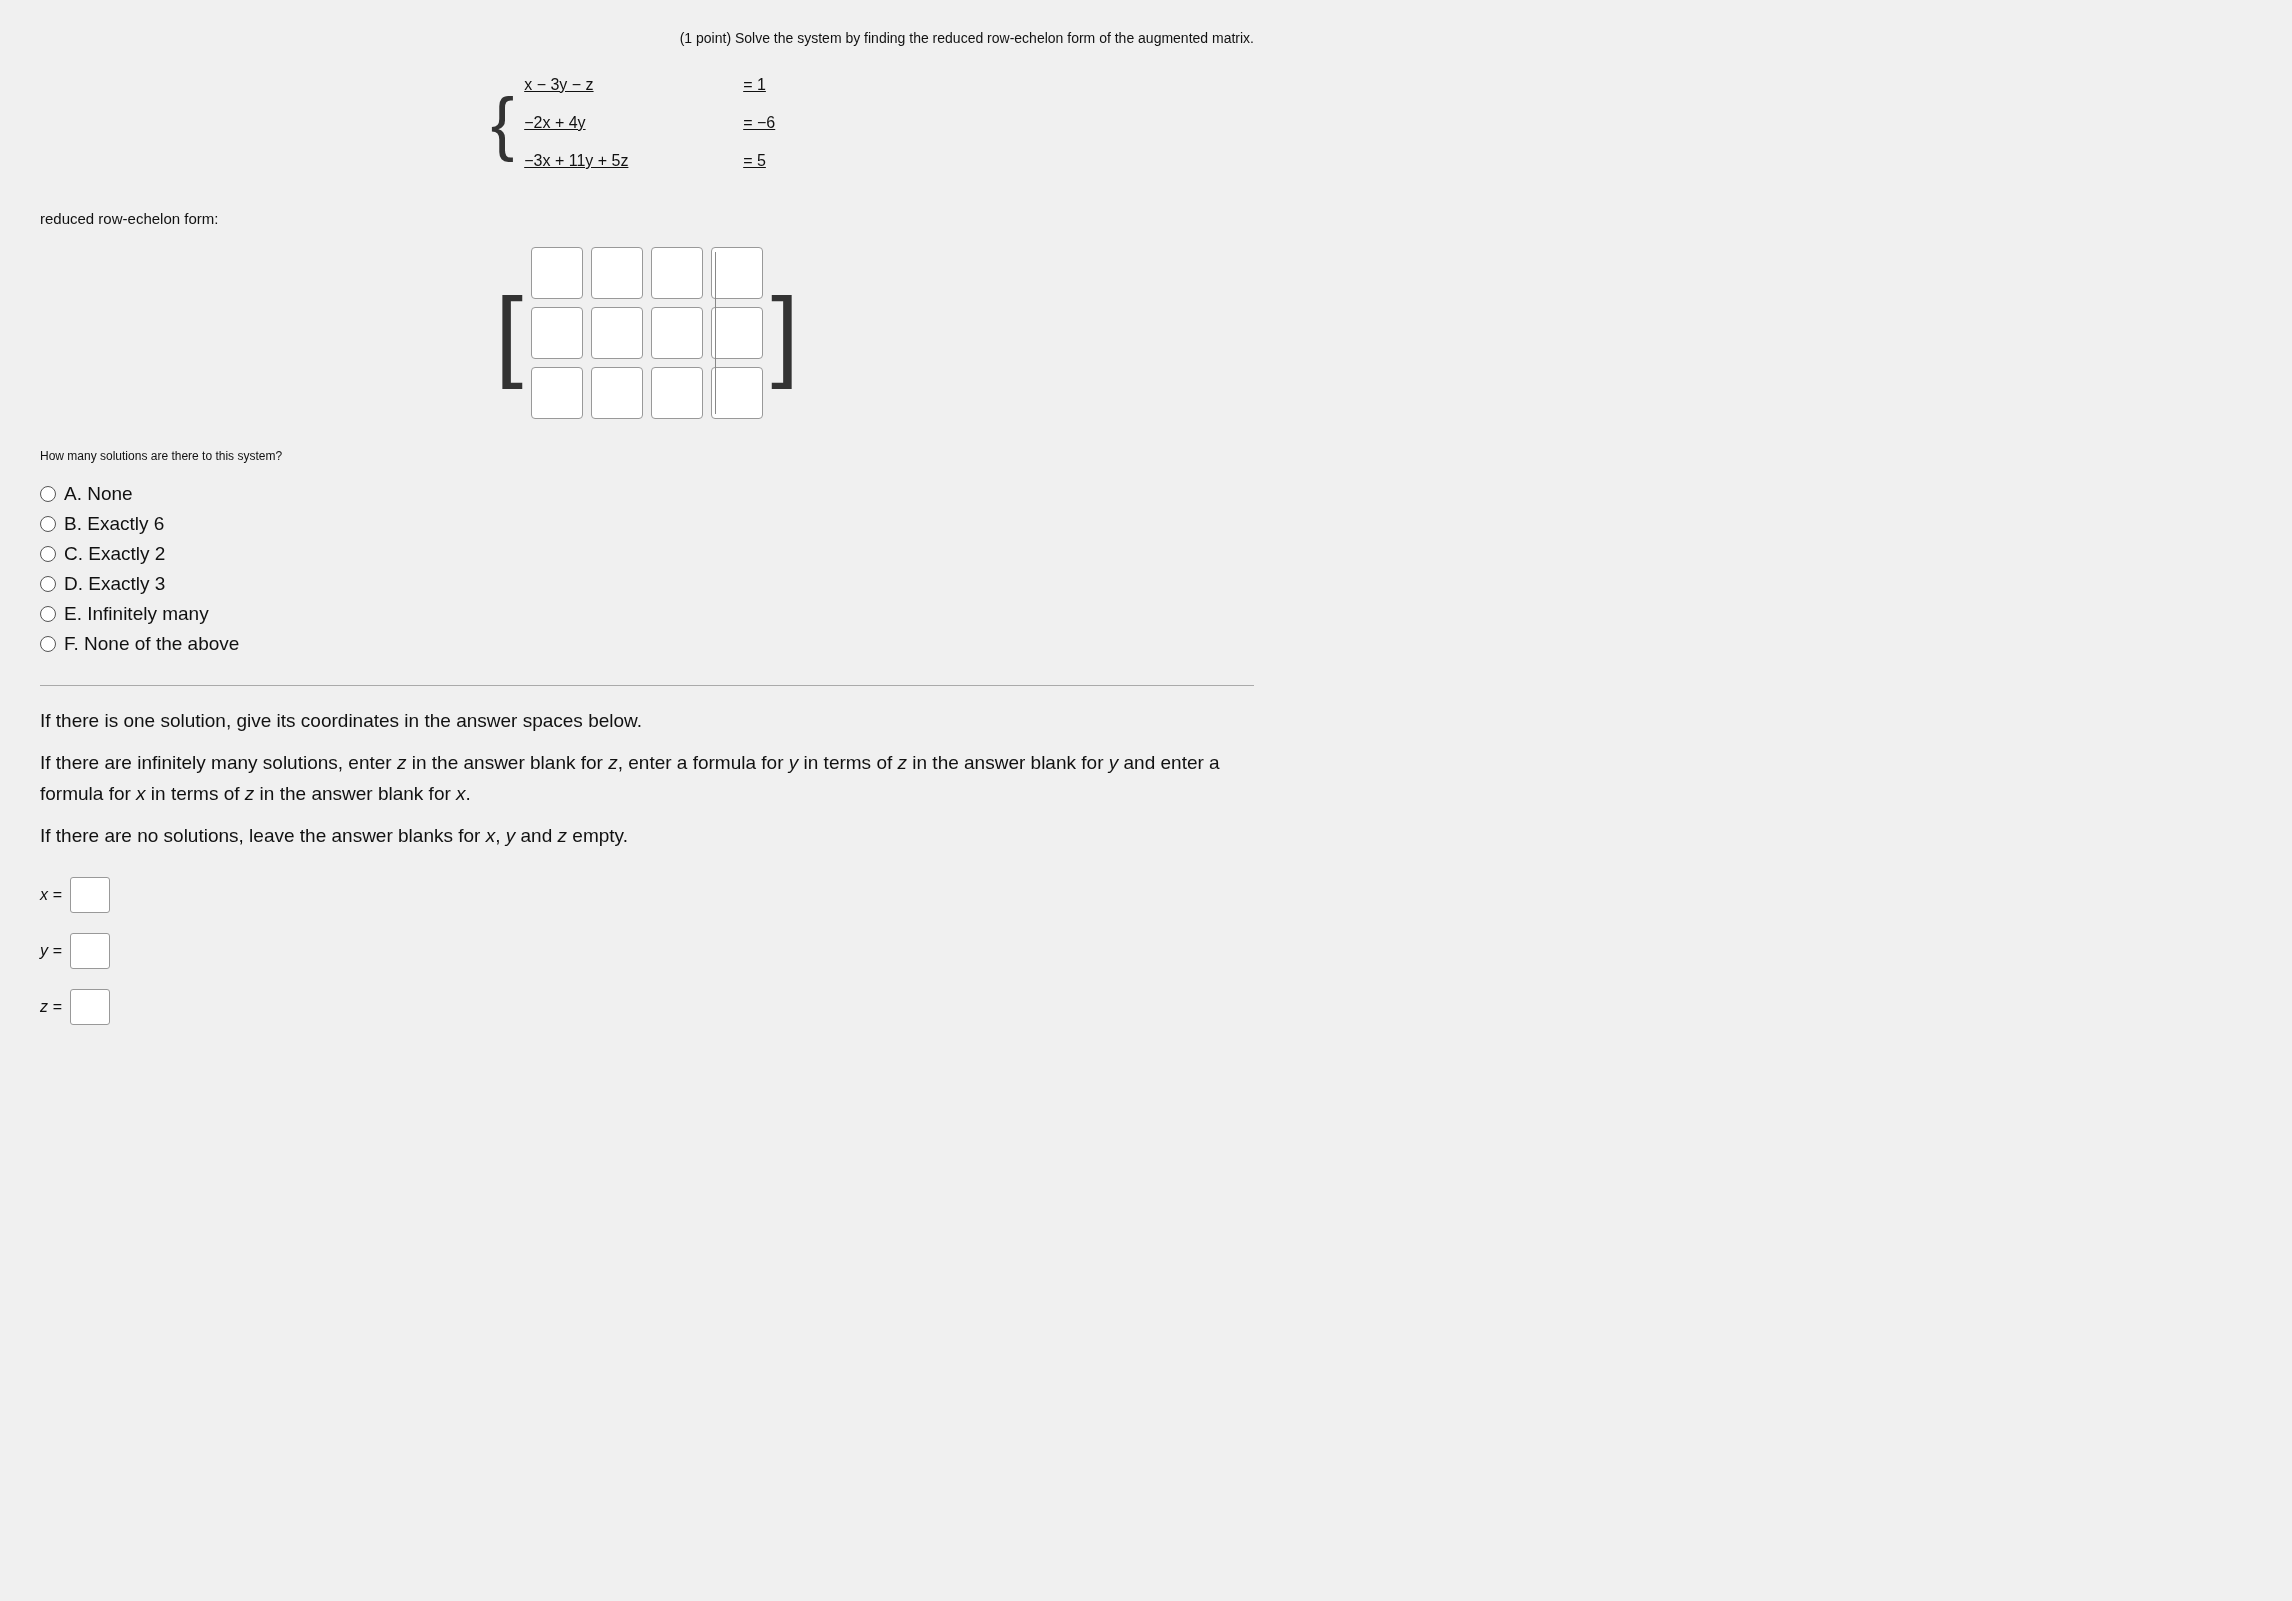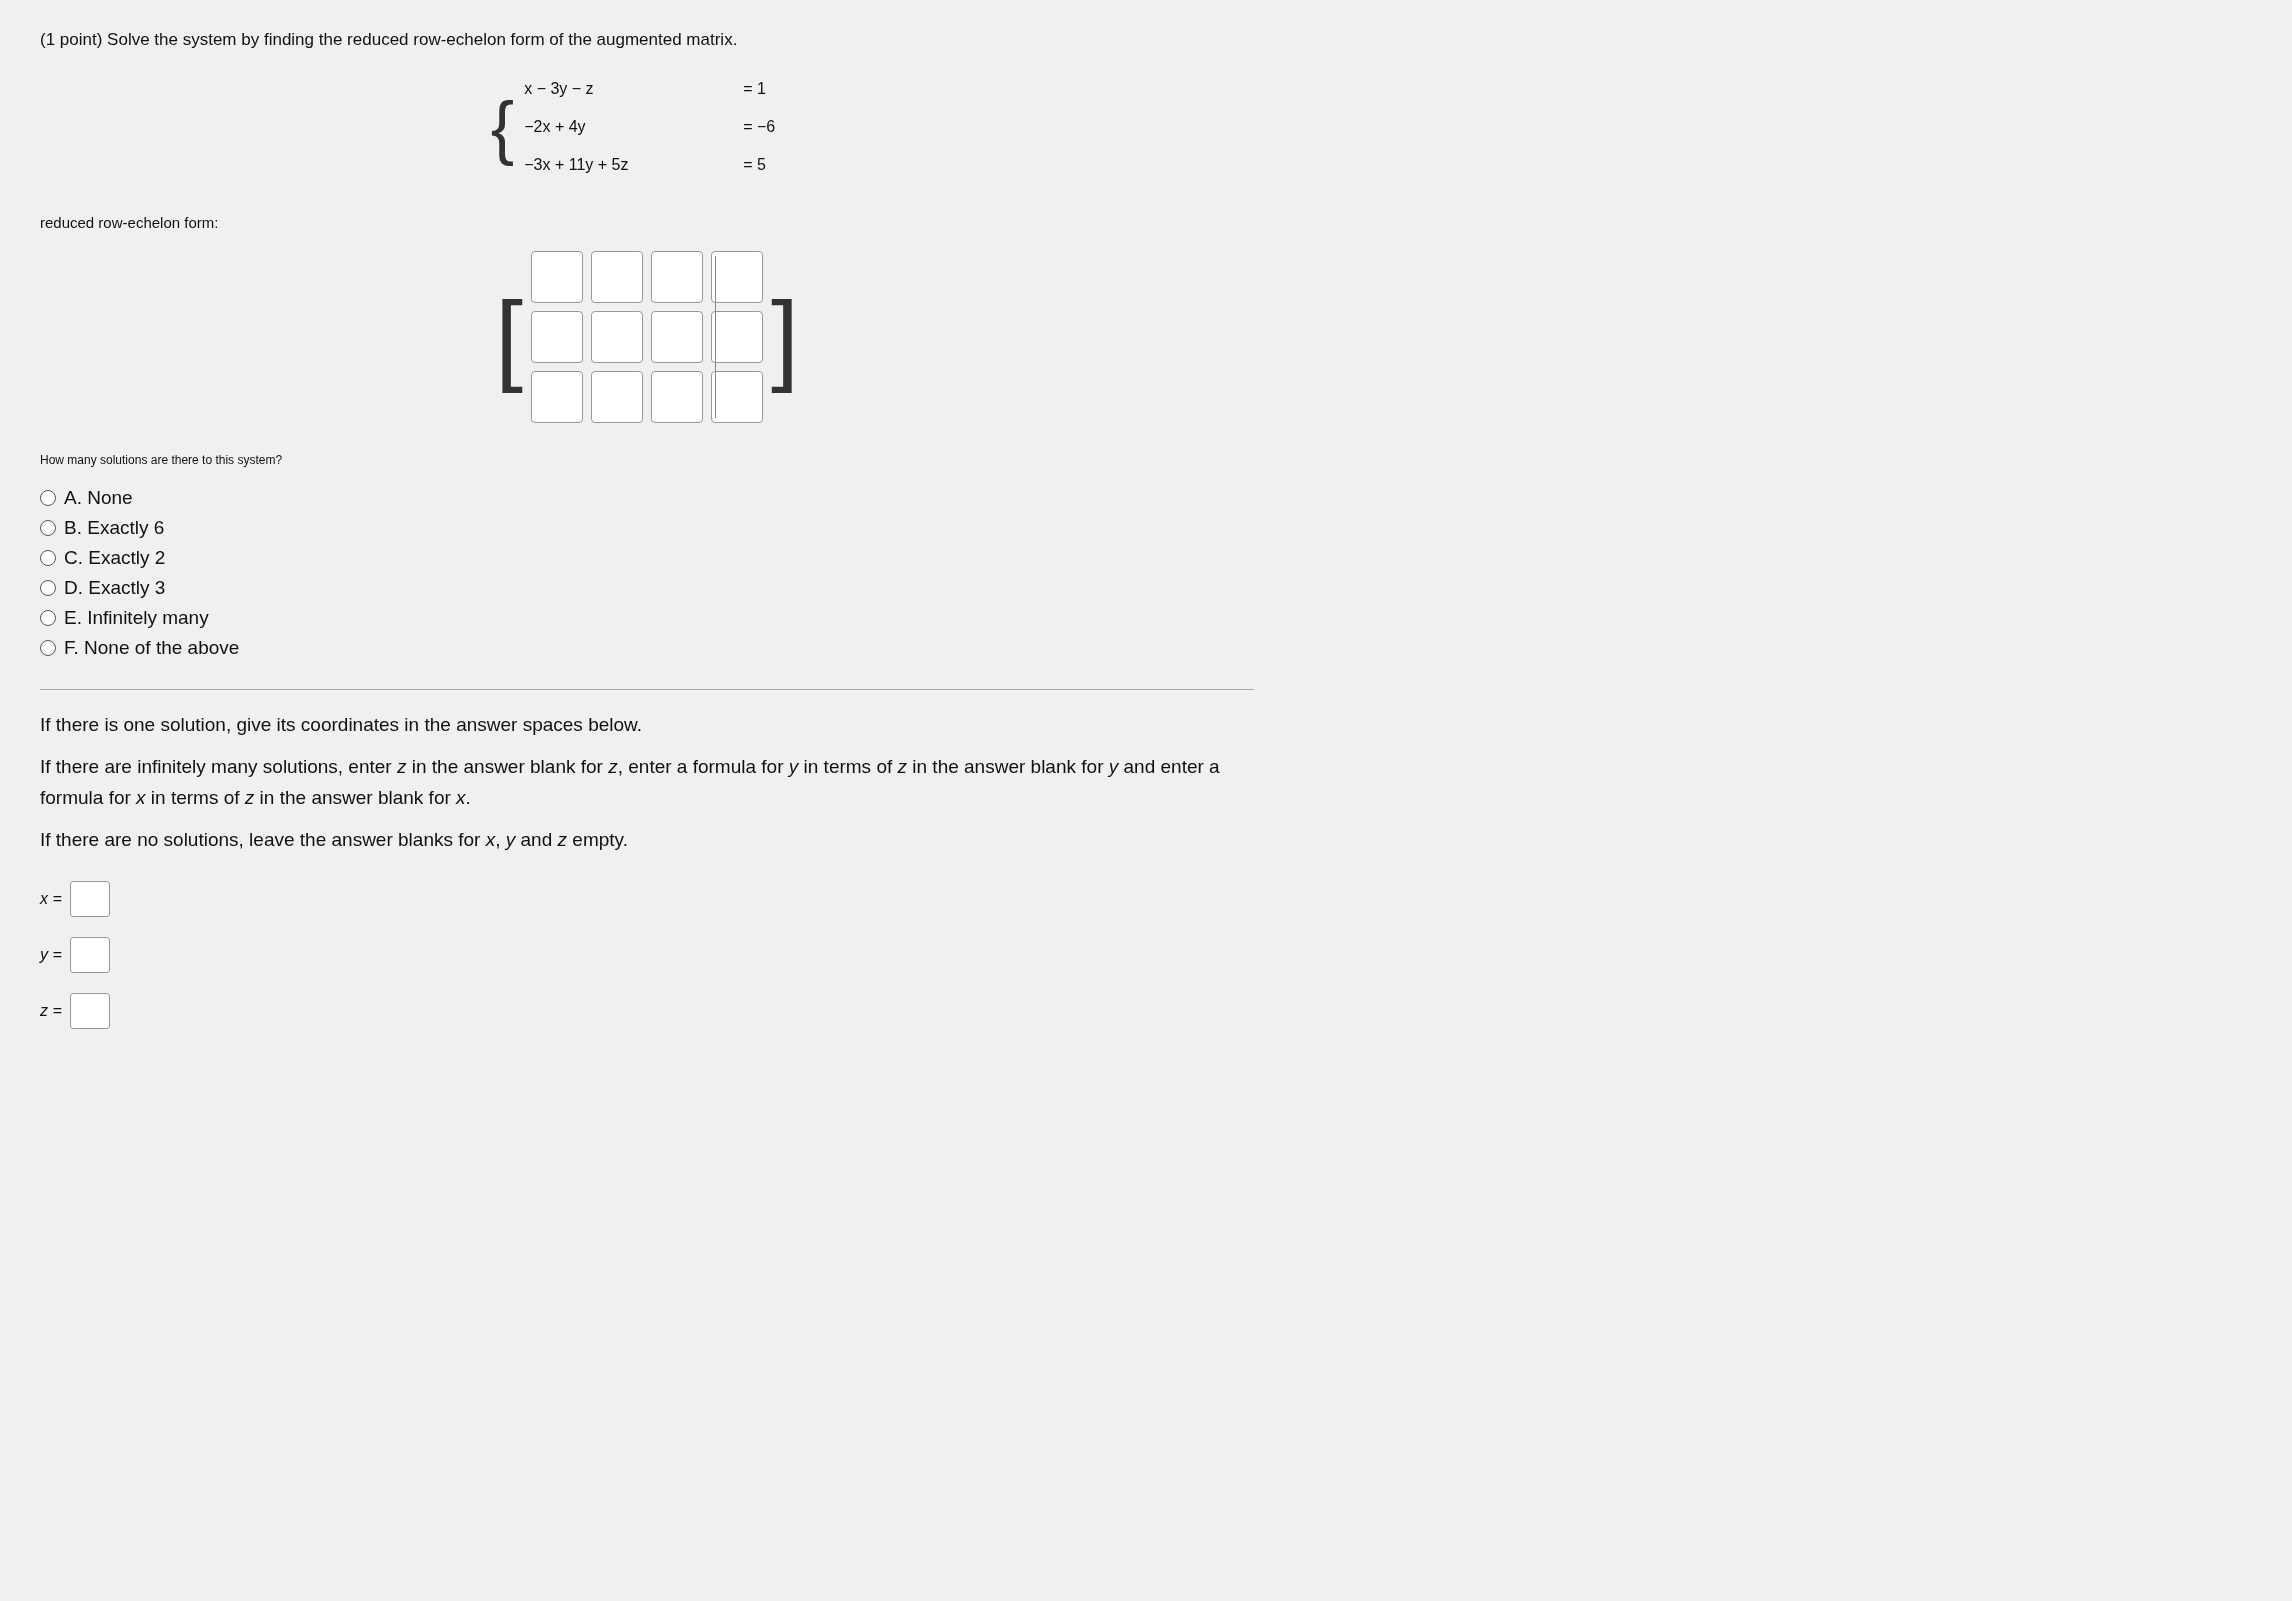--- a/index.html
+++ b/index.html
@@ -6,22 +6,23 @@
     body {
       background: #f0f0f0;
       font-family: Arial, sans-serif;
       font-size: 16px;
       color: #111;
       padding: 30px 40px;
       max-width: 1294px;
     }
 
     .question-header {
-      font-size: 17px;
+      font-size: 14px;
       margin-bottom: 30px;
+      text-align: right;
     }
 
     .system-equations {
       display: flex;
       justify-content: center;
       align-items: center;
       margin-bottom: 40px;
       font-size: 16px;
     }
 
@@ -30,20 +31,21 @@
       line-height: 1;
       font-weight: 100;
       margin-right: 10px;
       color: #333;
     }
 
     .equations-list {
       display: flex;
       flex-direction: column;
       gap: 20px;
+      text-decoration: underline;
     }
 
     .equation-row {
       display: flex;
       align-items: center;
       gap: 20px;
     }
 
     .eq-lhs {
       min-width: 199px;

